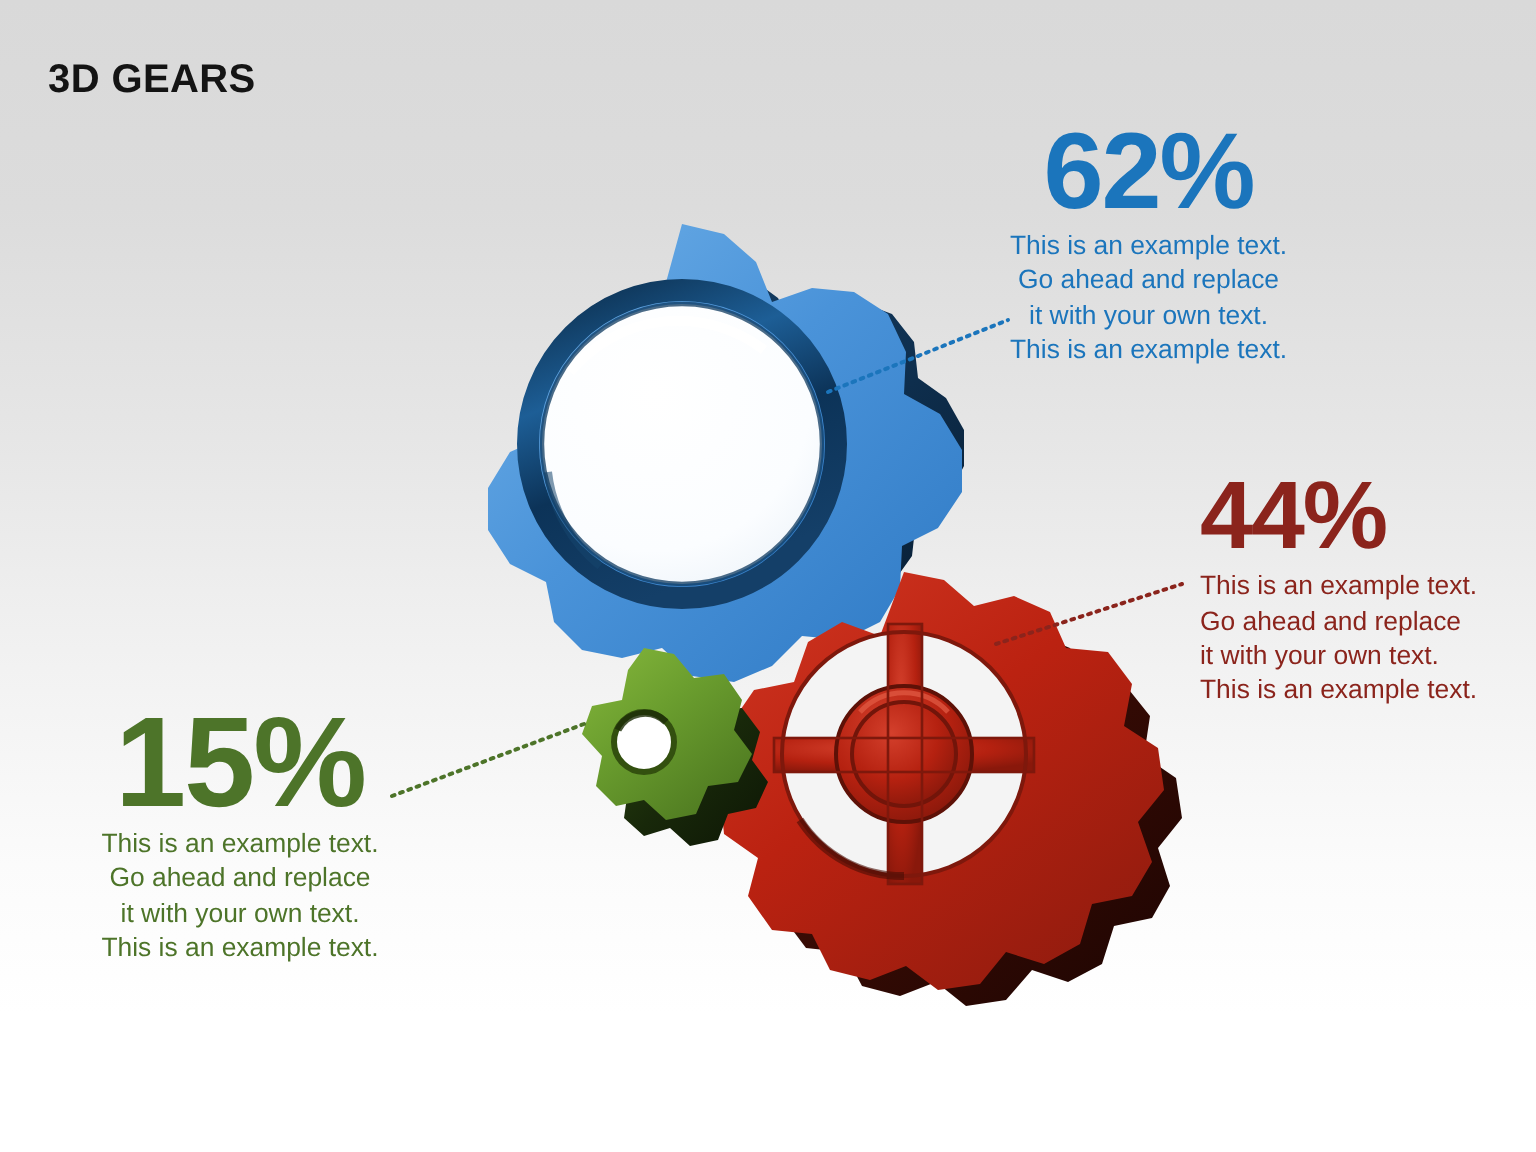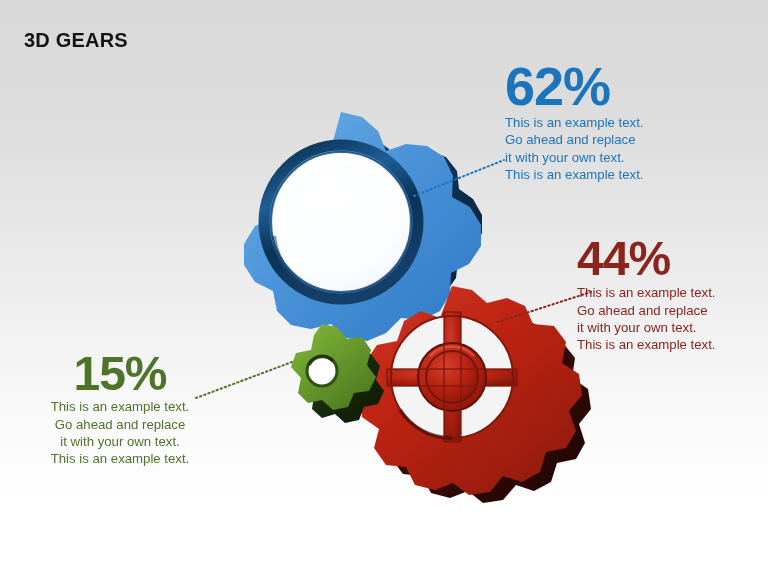--- a/index.html
+++ b/index.html
@@ -59,51 +59,51 @@
   }
   .body div {
     white-space: nowrap;
   }
 
   
   #callout-blue {
     left: 505px;
     top: 62px;
     color: #1b75bc;
-    text-align: left;
+    text-align: center;
   }
   #callout-blue .pct {
     font-size: 54px;
     margin-bottom: 2px;
   }
 
   
   #callout-red {
-    left: 577px;
+    left: 600px;
     top: 237px;
     color: #8b241c;
     text-align: left;
   }
   #callout-red .pct {
     font-size: 48px;
     text-align: left;
     margin-left: 0;
     margin-bottom: 3px;
   }
 
   
   #callout-green {
     left: 38px;
     top: 352px;
     width: 164px;
     color: #4d7429;
     text-align: center;
   }
   #callout-green .pct {
-    font-size: 48px;
+    font-size: 64px;
     text-align: center;
     margin-bottom: 2px;
   }
 </style>
 </head>
 <body>
 
 <div id="slide">
 
   <div id="title">3D GEARS</div>

